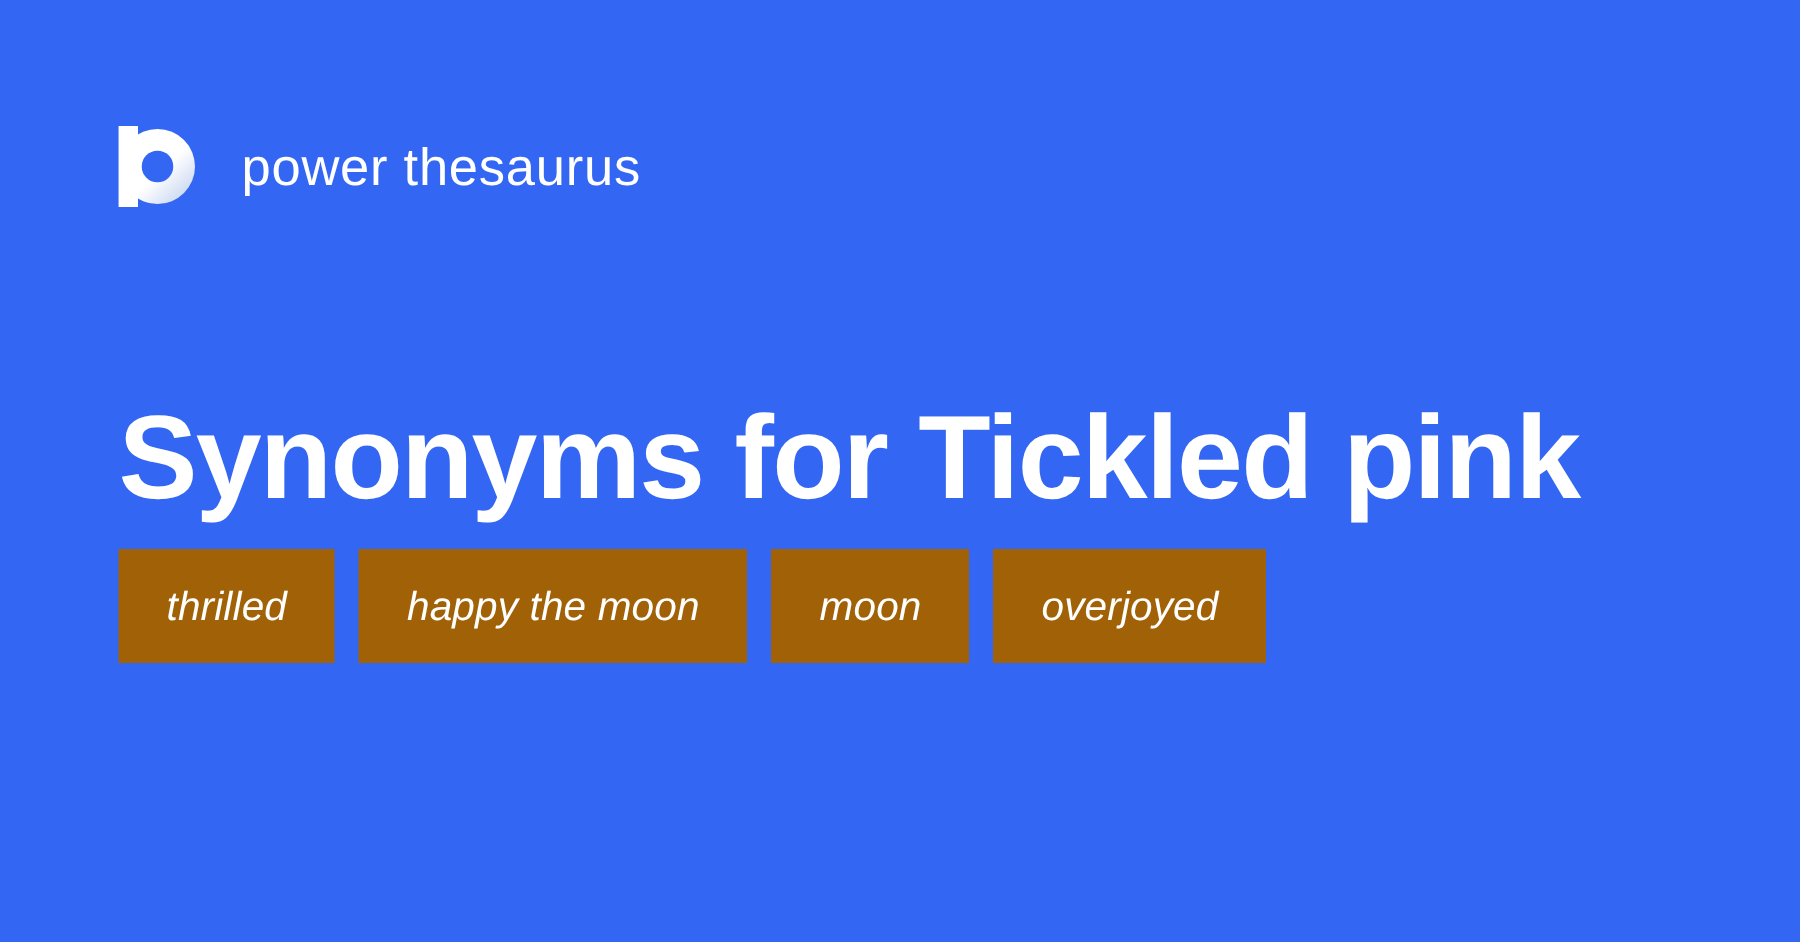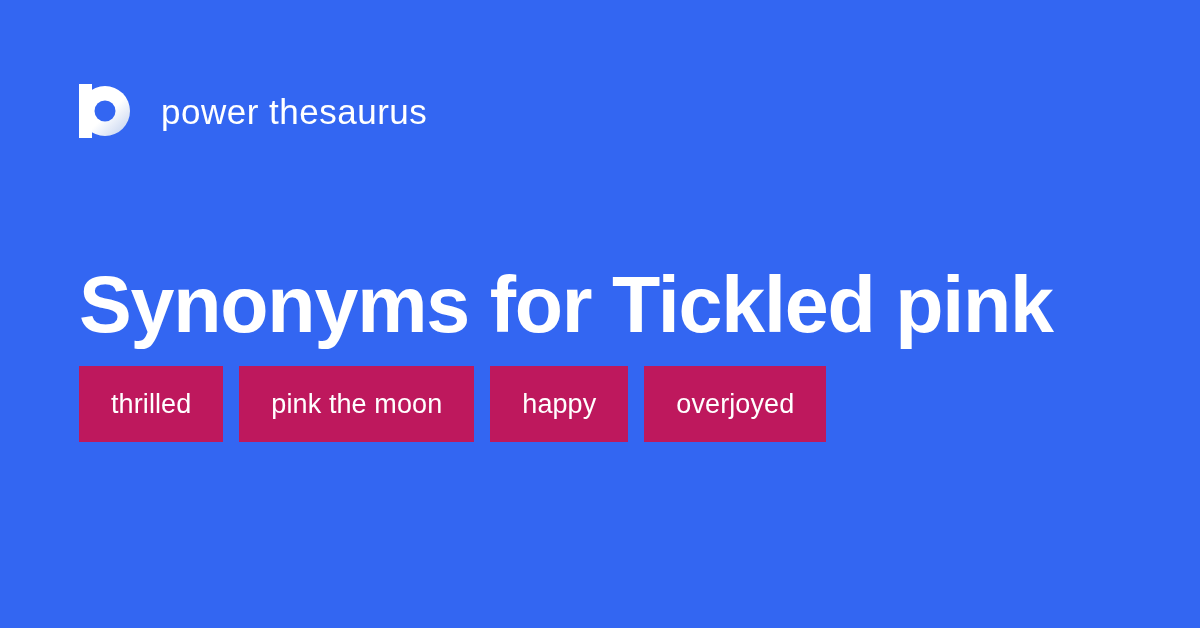--- a/index.html
+++ b/index.html
@@ -74,30 +74,31 @@
     display: flex;
     flex-wrap: wrap;
     gap: 16px 16px;
     align-content: flex-start;
   }
 
   .tag {
     height: 76px;
     box-sizing: border-box;
     padding: 0 32px;
-    background: #be185d;
+    background: #a16207;
     color: #ffffff;
     font-size: 27px;
     font-weight: 400;
     letter-spacing: 0.1px;
     display: flex;
     align-items: center;
     justify-content: center;
     white-space: nowrap;
     border-radius: 0;
+    font-style: italic;
   }
 </style>
 </head>
 <body>
 
 <div class="card">
 
   <div class="brand">
     <svg class="brand-logo" viewBox="0 0 52 54" aria-hidden="true">
       <defs>
@@ -116,18 +117,18 @@
 
       <rect x="0" y="0" width="13" height="54" fill="#ffffff"></rect>
     </svg>
     <div class="brand-name">power thesaurus</div>
   </div>
 
   <h1 class="headline">Synonyms for Tickled pink</h1>
 
   <div class="tags">
     <span class="tag">thrilled</span>
-    <span class="tag">pink the moon</span>
-    <span class="tag">happy</span>
+    <span class="tag">happy the moon</span>
+    <span class="tag">moon</span>
     <span class="tag">overjoyed</span>
   </div>
 
 </div>
 
 </body></html>

